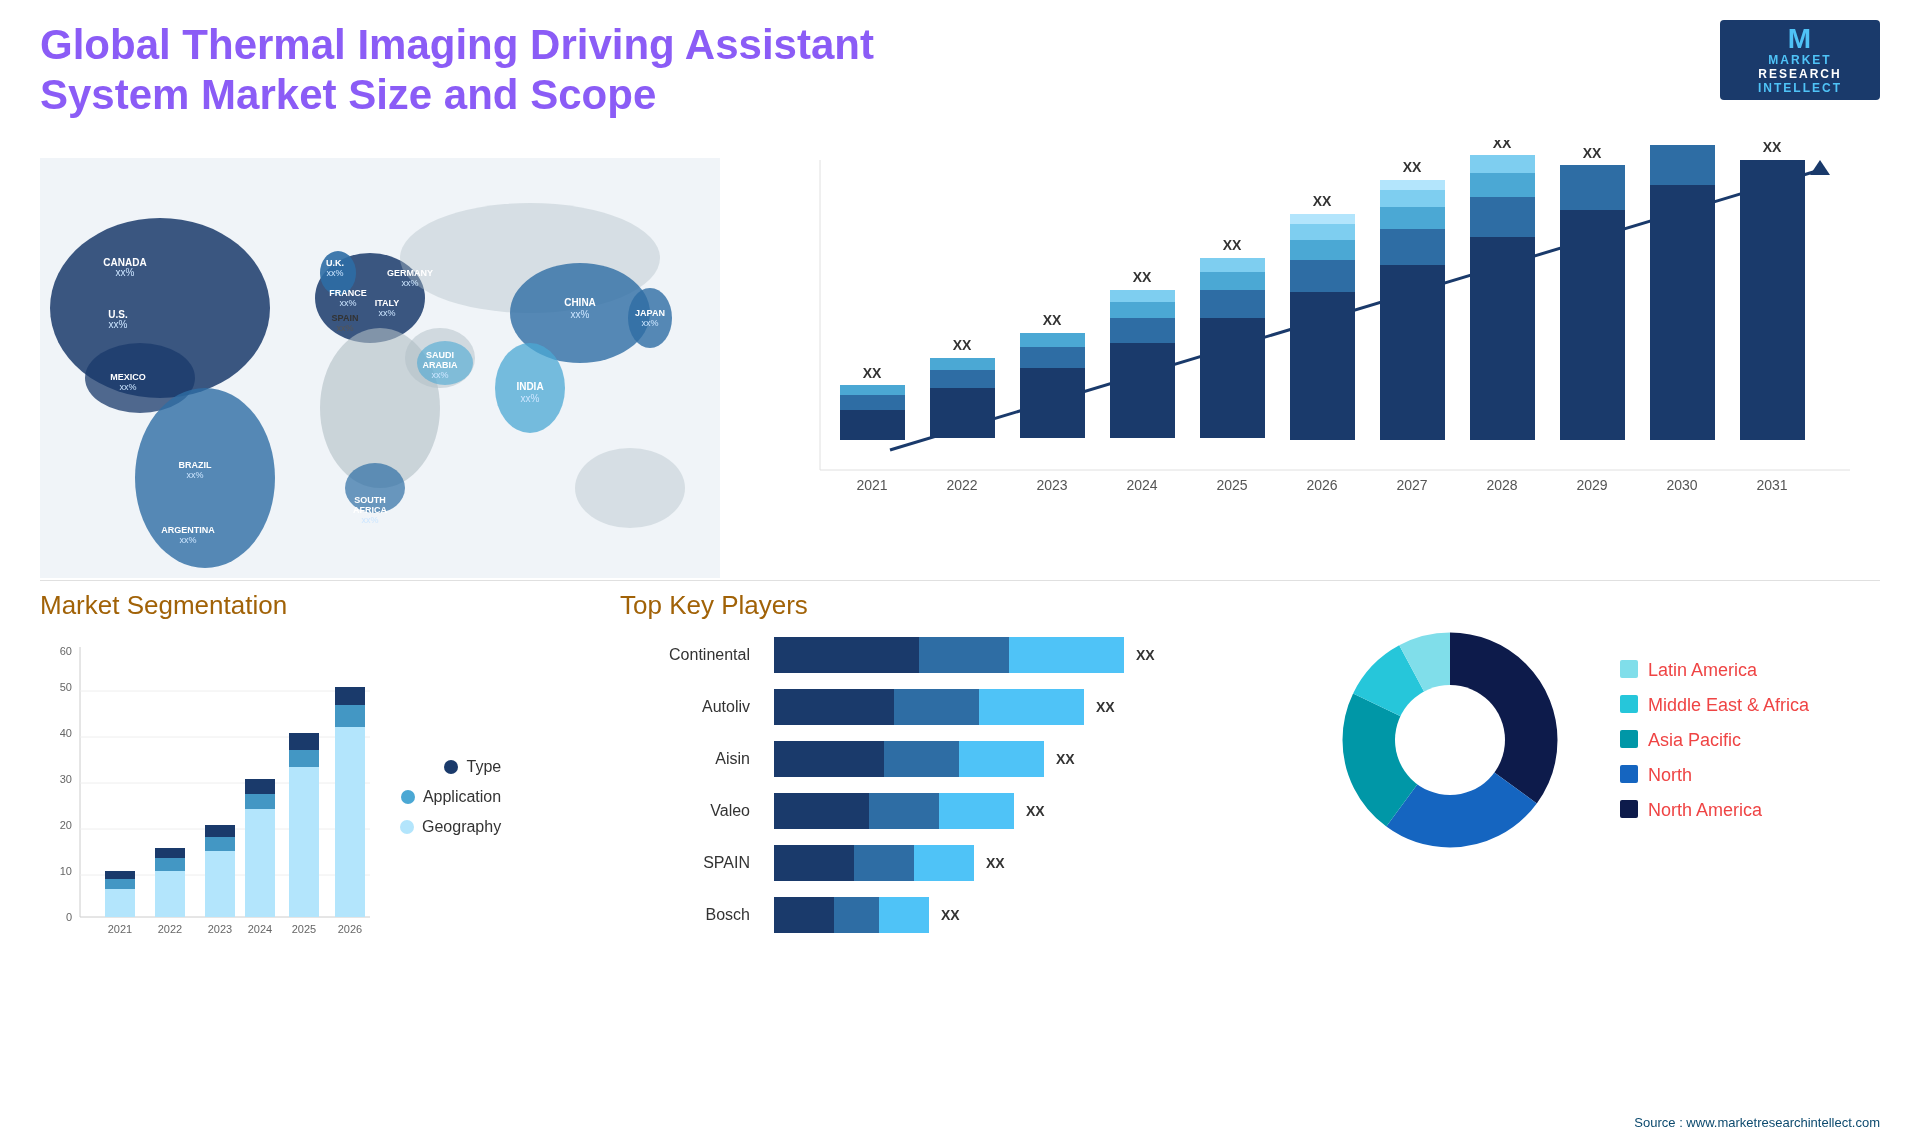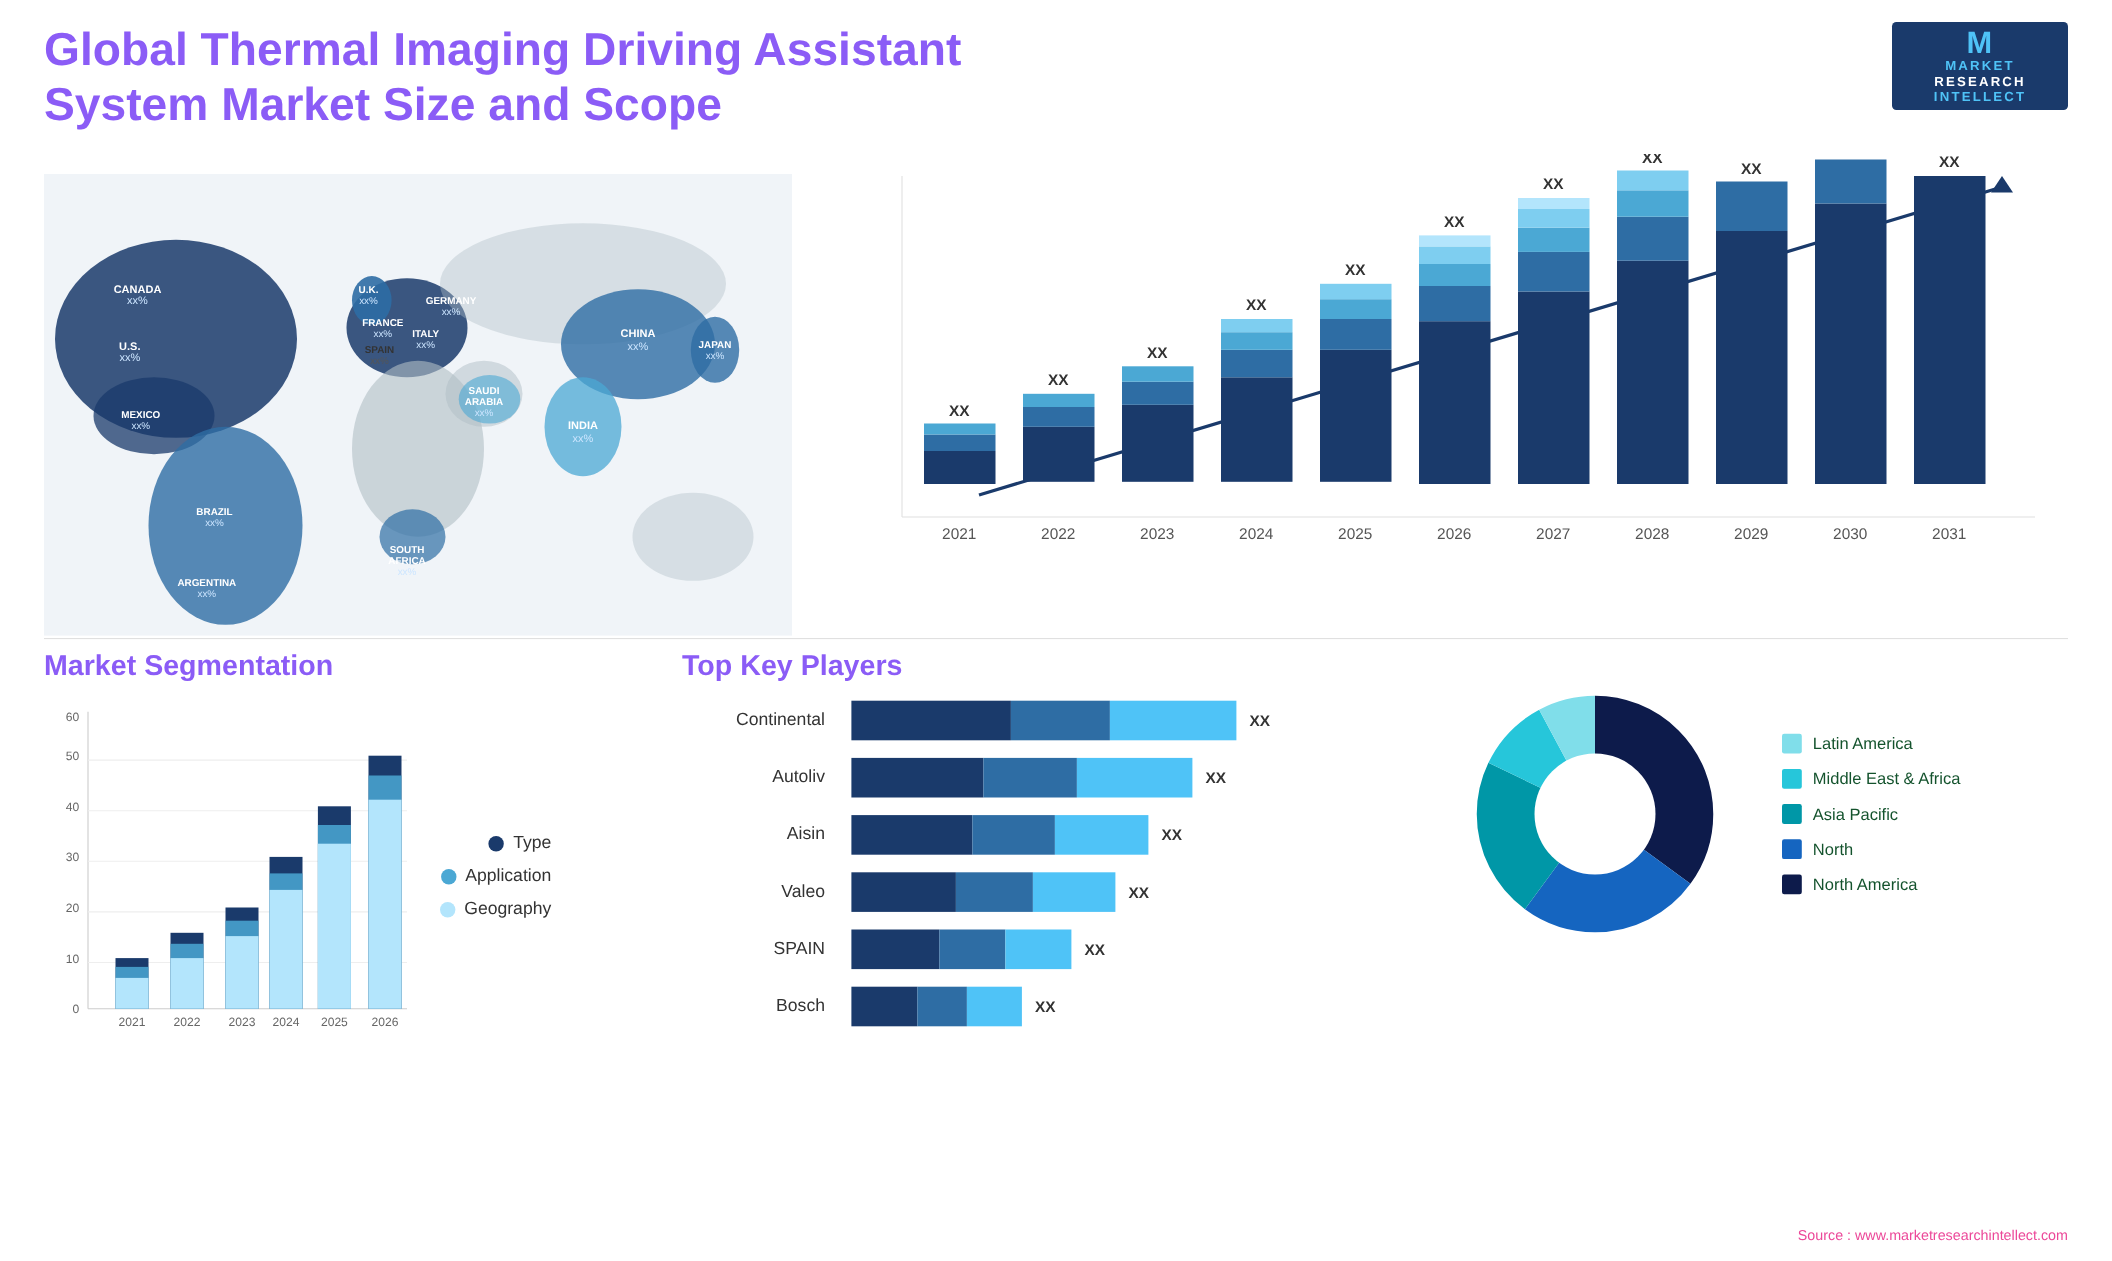--- a/index.html
+++ b/index.html
@@ -77,22 +77,22 @@
     
     .market-seg-section {
       position: absolute;
       top: 590px;
       left: 40px;
       width: 560px;
       height: 520px;
     }
     .section-title {
       font-size: 26px;
-      font-weight: 700;
-      color: #8b5cf6;
+      font-weight: 400;
+      color: #a16207;
       margin-bottom: 16px;
     }
     .seg-chart-area {
       display: flex;
       gap: 20px;
       align-items: center;
     }
     .seg-legend {
       display: flex;
       flex-direction: column;
@@ -166,38 +166,38 @@
       gap: 30px;
       margin-top: 10px;
     }
     .regional-legend {
       display: flex;
       flex-direction: column;
       gap: 14px;
     }
     .regional-legend-item {
       display: flex;
-      align-items: flex-end;
+      align-items: flex-start;
       gap: 10px;
-      font-size: 15px;
-      color: #14532d;
+      font-size: 18px;
+      color: #ef4444;
     }
     .regional-legend-color {
       width: 18px;
       height: 18px;
       border-radius: 2px;
     }
 
     
     .source-text {
       position: absolute;
       bottom: 16px;
       right: 40px;
       font-size: 13px;
-      color: #ec4899;
+      color: #0c4a6e;
     }
 
     
     .divider {
       position: absolute;
       top: 580px;
       left: 40px;
       right: 40px;
       height: 1px;
       background: #e0e0e0;

